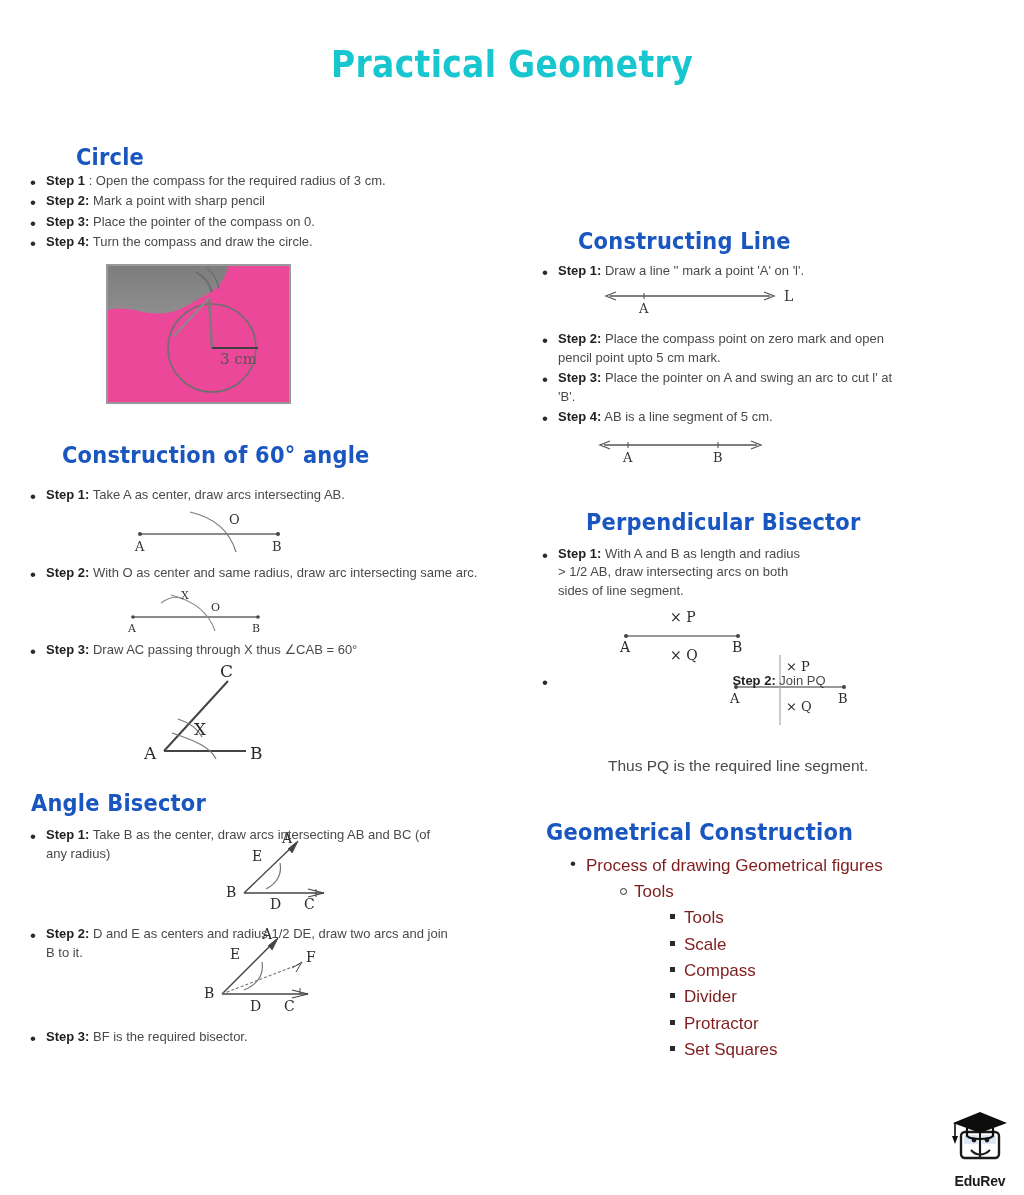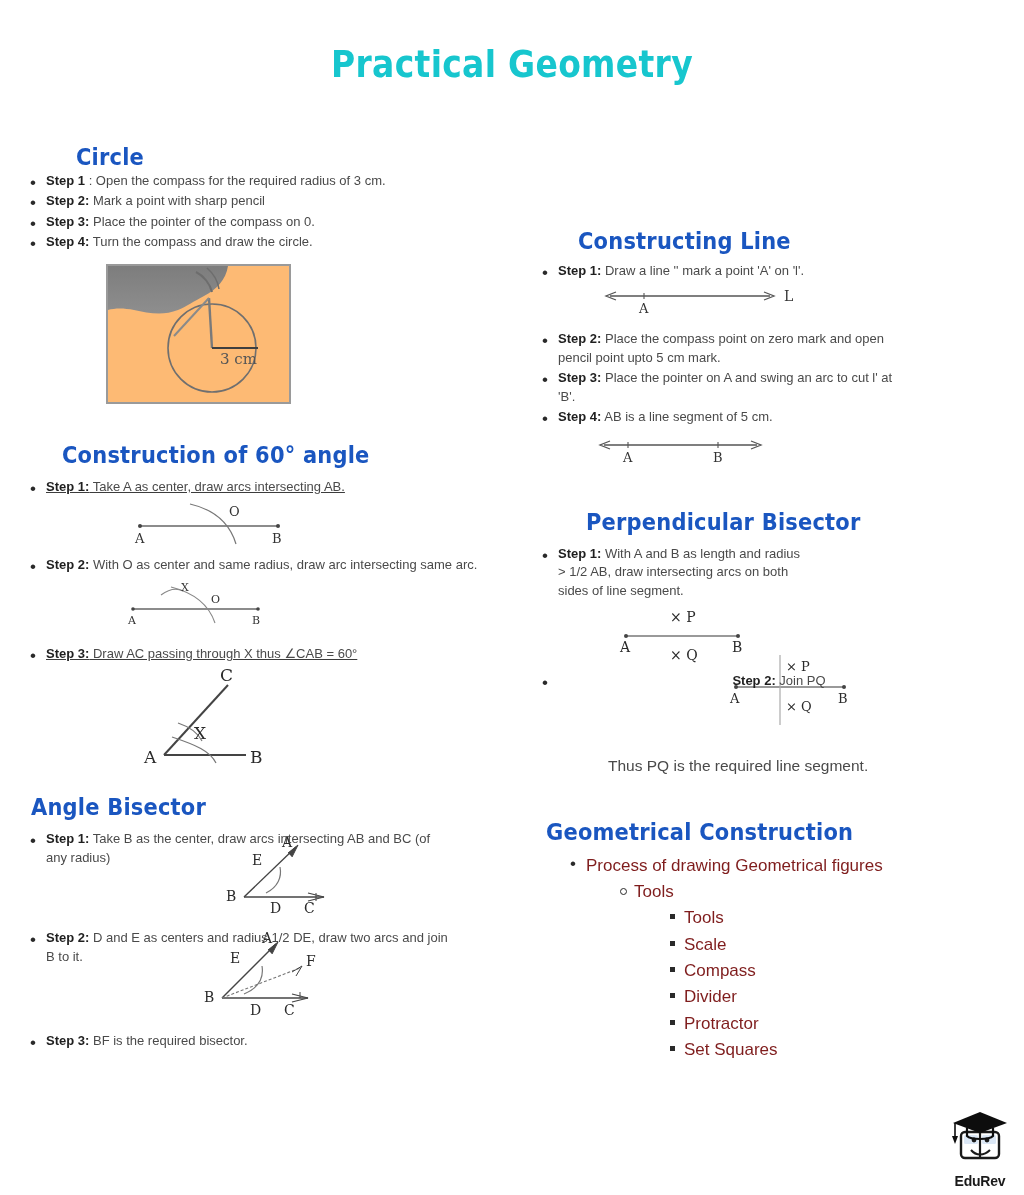--- a/index.html
+++ b/index.html
@@ -103,21 +103,21 @@
   }
 
   
   .fig { display: block; }
 
   
   .circle-photo {
     width: 185px;
     height: 140px;
     border: 2px solid #9a9a9a;
-    background: #fdba74;
+    background: #ec4899;
     margin: 12px 0 0 78px;
     position: relative;
     overflow: hidden;
   }
 
   
   ul.lvl1, ul.lvl2, ul.lvl3 { margin: 0; padding: 0; list-style: none; }
   ul.lvl1 > li, ul.lvl2 > li, ul.lvl3 > li {
     position: relative;
     font-size: 17px;
@@ -192,21 +192,21 @@
 
           <line x1="104" y1="82" x2="150" y2="82" stroke="#3f3f3f" stroke-width="2"></line>
           <text x="112" y="98" font-family="DejaVu Serif, serif" font-size="15" fill="#555">3 cm</text>
         </svg>
       </div>
     </div>
 
     <div class="section" style="margin-top:38px;">
       <h2 class="sec-head indent2">Construction of 60° angle</h2>
 
-      <ul class="steps ind-40" style="margin-top:12px;text-decoration:underline;">
+      <ul class="steps ind-40" style="margin-top:20px;">
         <li><b>Step 1:</b><span> Take A as center, draw arcs intersecting AB.</span></li>
       </ul>
       <svg class="fig" width="170" height="50" viewBox="0 0 170 50" style="margin-left:100px;margin-top:2px;">
         <line x1="12" y1="28" x2="150" y2="28" stroke="#666" stroke-width="1.4"></line>
         <circle cx="12" cy="28" r="2" fill="#444"></circle>
         <circle cx="150" cy="28" r="2" fill="#444"></circle>
         <path d="M62,6 C88,12 102,26 108,46" fill="none" stroke="#777" stroke-width="1.2"></path>
         <text x="7" y="45" font-family="DejaVu Serif, serif" font-size="13" fill="#333">A</text>
         <text x="144" y="45" font-family="DejaVu Serif, serif" font-size="13" fill="#333">B</text>
         <text x="101" y="18" font-family="DejaVu Serif, serif" font-size="13" fill="#333">O</text>
@@ -220,21 +220,21 @@
         <circle cx="10" cy="30" r="1.8" fill="#444"></circle>
         <circle cx="135" cy="30" r="1.8" fill="#444"></circle>
         <path d="M48,8 C72,14 86,26 92,44" fill="none" stroke="#888" stroke-width="1.1"></path>
         <path d="M38,16 C46,10 54,9 60,12" fill="none" stroke="#888" stroke-width="1.1"></path>
         <text x="5" y="45" font-family="DejaVu Serif, serif" font-size="11" fill="#333">A</text>
         <text x="129" y="45" font-family="DejaVu Serif, serif" font-size="11" fill="#333">B</text>
         <text x="58" y="12" font-family="DejaVu Serif, serif" font-size="11" fill="#333">X</text>
         <text x="88" y="24" font-family="DejaVu Serif, serif" font-size="11" fill="#333">O</text>
       </svg>
 
-      <ul class="steps ind-40" style="margin-top:18px;text-decoration:underline;">
+      <ul class="steps ind-40" style="margin-top:6px;">
         <li><b>Step 3:</b><span> Draw AC passing through X thus ∠CAB = 60°</span></li>
       </ul>
       <svg class="fig" width="160" height="105" viewBox="0 0 160 105" style="margin-left:110px;margin-top:4px;">
         <line x1="26" y1="88" x2="108" y2="88" stroke="#444" stroke-width="2"></line>
         <line x1="26" y1="88" x2="90" y2="18" stroke="#444" stroke-width="2"></line>
         <path d="M34,70 C58,78 72,84 78,96" fill="none" stroke="#777" stroke-width="1.2"></path>
         <path d="M40,56 C52,60 60,66 64,74" fill="none" stroke="#777" stroke-width="1.2"></path>
         <text x="82" y="14" font-family="DejaVu Serif, serif" font-size="17" fill="#2a2a2a">C</text>
         <text x="56" y="72" font-family="DejaVu Serif, serif" font-size="17" fill="#2a2a2a">X</text>
         <text x="6" y="96" font-family="DejaVu Serif, serif" font-size="17" fill="#2a2a2a">A</text>

